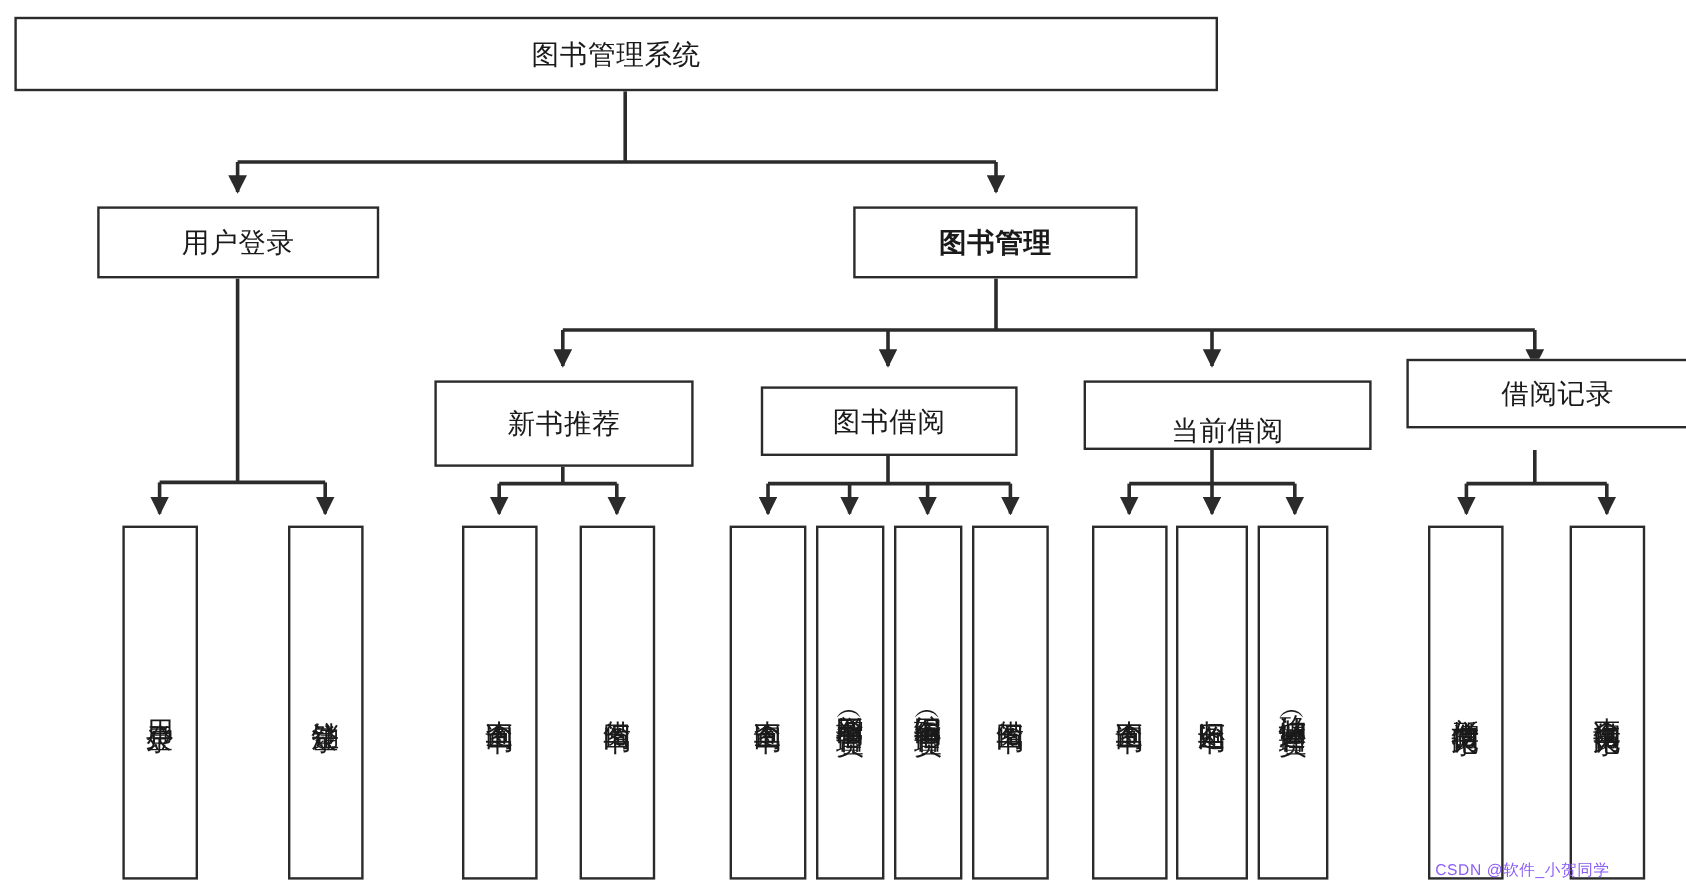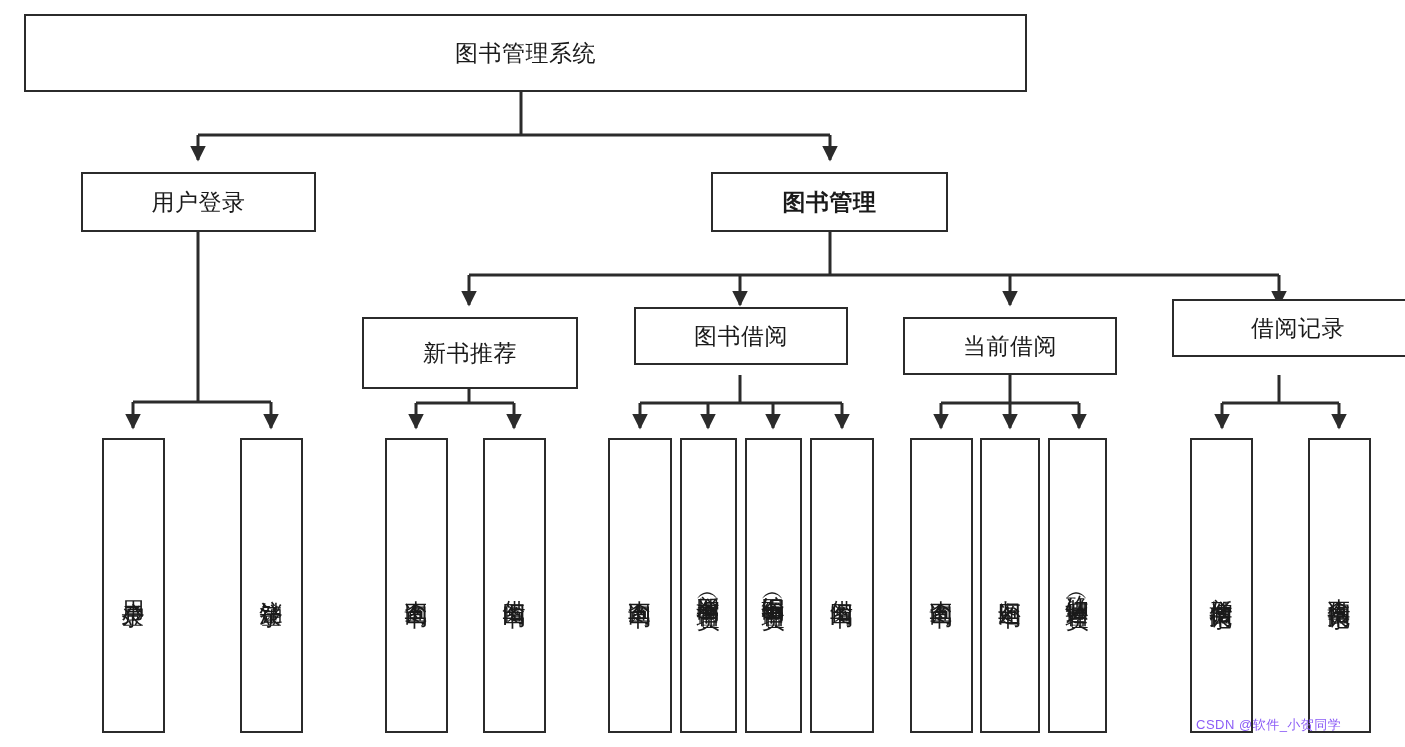--- a/index.html
+++ b/index.html
@@ -118,41 +118,41 @@
       <path d="M 1010 403 L 1010 428" marker-end="url(#arrow)"></path>
       <path d="M 1079 403 L 1079 428" marker-end="url(#arrow)"></path>
 
       <path d="M 1279 375 L 1279 403"></path>
       <path d="M 1222 403 L 1339 403"></path>
       <path d="M 1222 403 L 1222 428" marker-end="url(#arrow)"></path>
       <path d="M 1339 403 L 1339 428" marker-end="url(#arrow)"></path>
     </g>
   </svg>
 
-  <div class="node horiz root" style="left:24px; top:14px; width:1003px; height:78px;">
+  <div class="node horiz root" style="left:12px; top:14px; width:1003px; height:62px;">
     <span class="label">图书管理系统</span>
   </div>
 
   <div class="node horiz" style="left:81px; top:172px; width:235px; height:60px;">
     <span class="label">用户登录</span>
   </div>
 
   <div class="node horiz" style="left:711px; top:172px; width:237px; height:60px;font-weight:bold;">
     <span class="label">图书管理</span>
   </div>
 
   <div class="node horiz" style="left:362px; top:317px; width:216px; height:72px;">
     <span class="label">新书推荐</span>
   </div>
 
-  <div class="node horiz" style="left:634px; top:307px; width:214px; height:58px;">
+  <div class="node horiz" style="left:634px; top:322px; width:214px; height:58px;">
     <span class="label">图书借阅</span>
   </div>
 
-  <div class="node horiz" style="left:903px; top:317px; width:214px; height:58px;">
+  <div class="node horiz" style="left:903px; top:317px; width:240px; height:58px;align-items:flex-end;">
     <span class="label">当前借阅</span>
   </div>
 
   <div class="node horiz" style="left:1172px; top:299px; width:252px; height:58px;">
     <span class="label">借阅记录</span>
   </div>
 
   <div class="node vert" style="left:102px; top:438px; width:63px; height:295px;">
     <span class="label">用户登录</span>
   </div>

